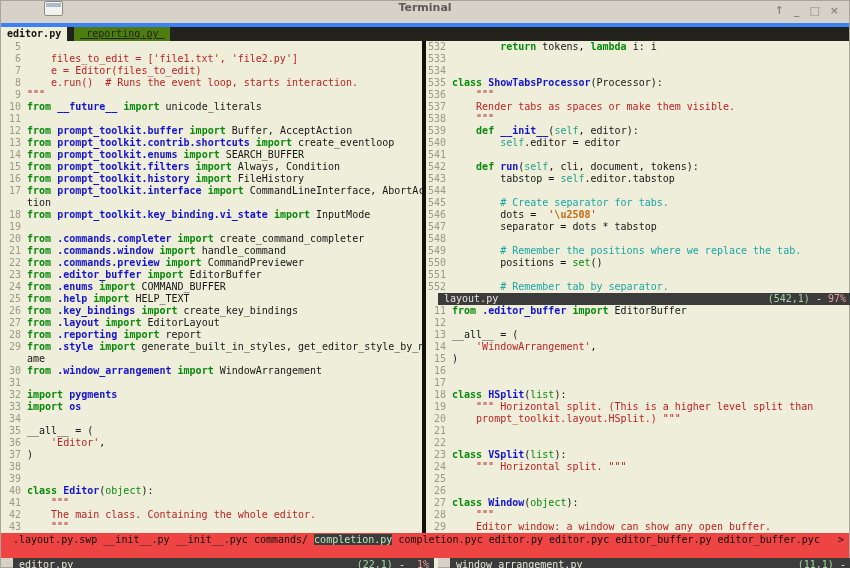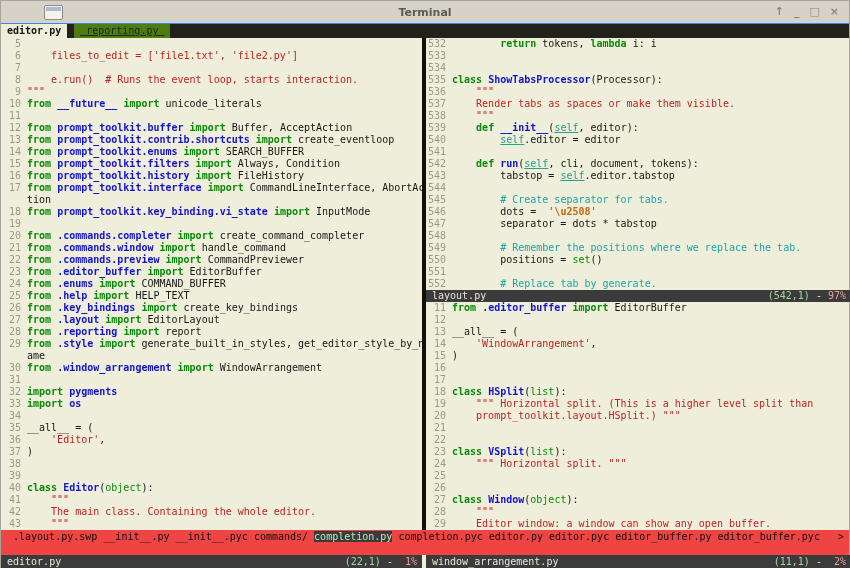--- a/index.html
+++ b/index.html
@@ -1,22 +1,22 @@
 <!DOCTYPE html>
 <html><head>
 <meta charset="utf-8">
 <style>
   html,body{margin:0;padding:0;}
   body{width:850px;height:568px;overflow:hidden;background:#d6d2c8;
        font-family:"DejaVu Sans Mono",monospace;}
   .window{width:850px;height:568px;display:flex;flex-direction:column;
           box-sizing:border-box;border:1px solid #a8a49a;}
   
-  .titlebar{height:22px;background:#d6d2c8;border-bottom:1px solid #3b82f6;
-            display:flex;align-items:center;position:relative;flex:0 0 auto;padding-left:37px;}
+  .titlebar{height:22px;background:#d6d2c8;border-bottom:4px solid #3b82f6;
+            display:flex;position:relative;flex:0 0 auto;padding-left:37px;}
   .app-icon{width:17px;height:13px;margin-left:6px;background:#f4f2ee;
             border:1px solid #8e8a82;border-radius:2px;position:relative;}
   .app-icon::before{content:"";position:absolute;left:1px;right:1px;top:1px;height:4px;
             background:#a9bccd;}
   .win-title{position:absolute;left:0;right:0;text-align:center;
              font-family:"DejaVu Sans",sans-serif;font-size:11px;font-weight:bold;
              color:#5e5a54;}
   .controls{margin-left:auto;display:flex;gap:10px;padding-right:10px;z-index:2;}
   .controls span{color:#8b877f;font-size:11px;font-weight:bold;line-height:20px;
                  font-family:"DejaVu Sans",sans-serif;cursor:default;}
@@ -31,26 +31,26 @@
   .pane-left{width:421px;flex:0 0 auto;}
   .vdivider{width:4px;flex:0 0 auto;background:#111109;}
   .pane-right{width:425px;flex:0 0 auto;display:flex;flex-direction:column;}
   .row{height:12px;line-height:12px;font-size:10px;white-space:pre;display:flex;}
   .ln{width:18px;flex:0 0 auto;text-align:right;color:#9a9a88;padding-left:2px;}
   .code{padding-left:6px;color:#161616;}
   .tk-k{color:#0a8a0a;font-weight:bold;}
   .tk-n{color:#1414cf;font-weight:bold;}
   .tk-s{color:#bf2222;text-align:center;}
   .tk-c{color:#1ba5a5;margin-top:8px;}
-  .tk-p{color:#26a088;text-decoration:underline;}
+  .tk-p{color:#26a088;}
   .tk-e{color:#c56a11;font-weight:bold;}
   .tk-b{color:#0a8a0a;}
   
   .statusline{background:#3b3b3b;color:#e6e6da;font-size:10px;line-height:12px;
-              height:12px;display:flex;white-space:pre;}
+              height:12px;display:flex;white-space:pre;margin-left:12px;}
   .statusline .file{padding-left:6px;}
   .statusline .right{margin-left:auto;padding-right:5px;}
   .st-pos{color:#a3d6a3;}
   .st-sep{color:#e6e6da;}
   .st-pct{color:#ec9f9f;display:inline-block;min-width:3ch;text-align:right;}
   .statusrow{height:13px;display:flex;flex:0 0 auto;}
   .statusrow .statusline{height:13px;line-height:13px;}
   .statusrow .sl-left{width:421px;flex:0 0 auto;}
   .statusrow .sl-sep{width:4px;flex:0 0 auto;background:#eeeeda;}
   .statusrow .sl-right{width:425px;flex:0 0 auto;}
@@ -87,21 +87,21 @@
 
   <div class="tabbar">
     <span class="tab active">editor.py</span>
     <span class="tab inactive"> reporting.py </span>
   </div>
 
   <div class="editor-area">
     <div class="pane pane-left" id="pane-left">
         <div class="row"><span class="ln">5</span><span class="code"></span></div>
         <div class="row"><span class="ln">6</span><span class="code"><span class="tk-s">    files_to_edit = ['file1.txt', 'file2.py']</span></span></div>
-        <div class="row"><span class="ln">7</span></div>
+        <div class="row"><span class="ln">7</span><span class="code"><span class="tk-s">    e = Editor(files_to_edit)</span></span></div>
         <div class="row"><span class="ln">8</span><span class="code"><span class="tk-s">    e.run()  # Runs the event loop, starts interaction.</span></span></div>
         <div class="row"><span class="ln">9</span><span class="code"><span class="tk-s">"""</span></span></div>
         <div class="row"><span class="ln">10</span><span class="code"><span class="tk-k">from</span><span> </span><span class="tk-n">__future__</span><span> </span><span class="tk-k">import</span><span> unicode_literals</span></span></div>
         <div class="row"><span class="ln">11</span><span class="code"></span></div>
         <div class="row"><span class="ln">12</span><span class="code"><span class="tk-k">from</span><span> </span><span class="tk-n">prompt_toolkit.buffer</span><span> </span><span class="tk-k">import</span><span> Buffer, AcceptAction</span></span></div>
         <div class="row"><span class="ln">13</span><span class="code"><span class="tk-k">from</span><span> </span><span class="tk-n">prompt_toolkit.contrib.shortcuts</span><span> </span><span class="tk-k">import</span><span> create_eventloop</span></span></div>
         <div class="row"><span class="ln">14</span><span class="code"><span class="tk-k">from</span><span> </span><span class="tk-n">prompt_toolkit.enums</span><span> </span><span class="tk-k">import</span><span> SEARCH_BUFFER</span></span></div>
         <div class="row"><span class="ln">15</span><span class="code"><span class="tk-k">from</span><span> </span><span class="tk-n">prompt_toolkit.filters</span><span> </span><span class="tk-k">import</span><span> Always, Condition</span></span></div>
         <div class="row"><span class="ln">16</span><span class="code"><span class="tk-k">from</span><span> </span><span class="tk-n">prompt_toolkit.history</span><span> </span><span class="tk-k">import</span><span> FileHistory</span></span></div>
         <div class="row"><span class="ln">17</span><span class="code"><span class="tk-k">from</span><span> </span><span class="tk-n">prompt_toolkit.interface</span><span> </span><span class="tk-k">import</span><span> CommandLineInterface, AbortAc</span></span></div>
@@ -150,21 +150,21 @@
           <div class="row"><span class="ln">542</span><span class="code"><span>    </span><span class="tk-k">def</span><span> </span><span class="tk-n">run</span><span>(</span><span class="tk-p">self</span><span>, cli, document, tokens):</span></span></div>
           <div class="row"><span class="ln">543</span><span class="code"><span>        tabstop = </span><span class="tk-p">self</span><span>.editor.tabstop</span></span></div>
           <div class="row"><span class="ln">544</span><span class="code"></span></div>
           <div class="row"><span class="ln">545</span><span class="code"><span>        </span><span class="tk-c"># Create separator for tabs.</span></span></div>
           <div class="row"><span class="ln">546</span><span class="code"><span>        dots =  </span><span class="tk-s">'</span><span class="tk-e">\u2508</span><span class="tk-s">'</span></span></div>
           <div class="row"><span class="ln">547</span><span class="code"><span>        separator = dots * tabstop</span></span></div>
           <div class="row"><span class="ln">548</span><span class="code"></span></div>
           <div class="row"><span class="ln">549</span><span class="code"><span>        </span><span class="tk-c"># Remember the positions where we replace the tab.</span></span></div>
           <div class="row"><span class="ln">550</span><span class="code"><span>        positions = </span><span class="tk-b">set</span><span>()</span></span></div>
           <div class="row"><span class="ln">551</span><span class="code"></span></div>
-          <div class="row"><span class="ln">552</span><span class="code"><span>        </span><span class="tk-c"># Replace tab by generate.</span></span></div>
+          <div class="row"><span class="ln">552</span><span class="code"><span>        </span><span class="tk-c"># Remember tab by separator.</span></span></div>
         </div>
       <div class="statusline">
         <span class="file">layout.py</span>
         <span class="right"><span class="st-pos">(542,1)</span><span> </span><span class="st-sep">-</span><span> </span><span class="st-pct">97%</span></span>
       </div>
       <div class="pane" id="pane-right-bottom">
           <div class="row"><span class="ln">11</span><span class="code"><span class="tk-k">from</span><span> </span><span class="tk-n">.editor_buffer</span><span> </span><span class="tk-k">import</span><span> EditorBuffer</span></span></div>
           <div class="row"><span class="ln">12</span><span class="code"></span></div>
           <div class="row"><span class="ln">13</span><span class="code"><span>__all__ = (</span></span></div>
           <div class="row"><span class="ln">14</span><span class="code"><span>    </span><span class="tk-s">'WindowArrangement'</span><span>,</span></span></div>

